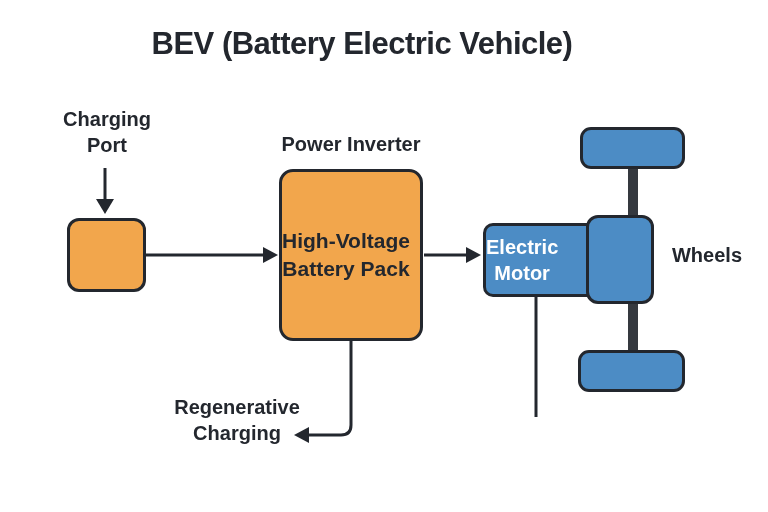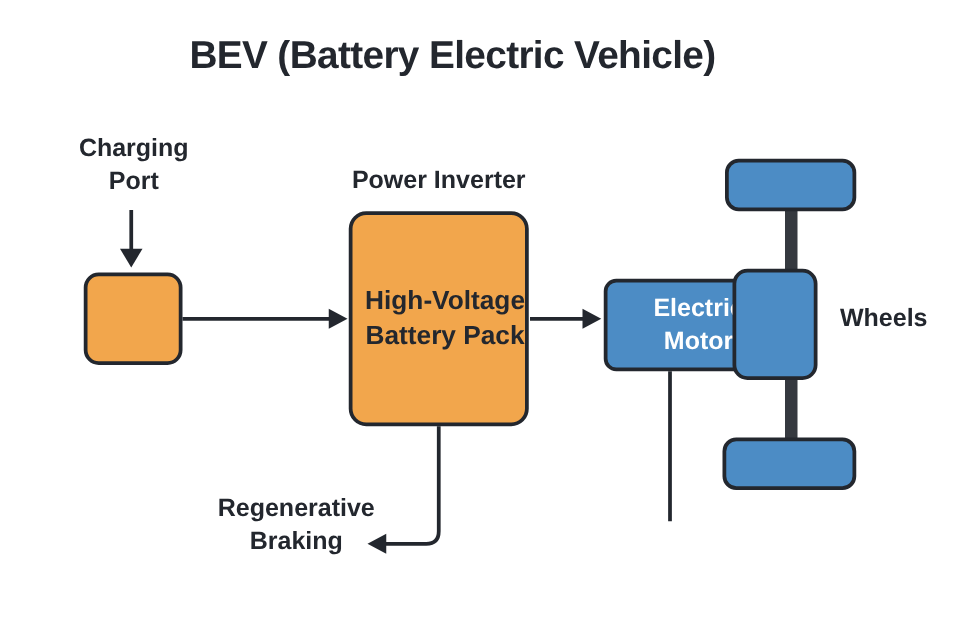--- a/index.html
+++ b/index.html
@@ -30,21 +30,21 @@
   }
   .lines path { stroke: var(--line, #23272E); stroke-width: 3; fill: none; }
   .lines polygon { fill: var(--line, #23272E); }
   .box {
     position: absolute;
     box-sizing: border-box;
     border: 3px solid var(--line, #23272E);
     z-index: 2;
     display: flex;
     align-items: center;
-    justify-content: flex-end;
+    justify-content: flex-start;
     text-align: center;
     white-space: pre-line;
   }
   .orange { background: var(--orange, #F2A64C); }
   .blue   { background: var(--blue, #4C8CC5); }
   .charging-box { left: 67px; top: 218px; width: 79px; height: 74px; border-radius: 12px; }
   .battery-box  { left: 279px; top: 169px; width: 144px; height: 172px; border-radius: 14px;
                   font-size: 21px; font-weight: 600; line-height: 28px; color: var(--text_dark, #23272E); }
   .motor-box    { left: 483px; top: 223px; width: 115px; height: 74px; border-radius: 10px;
                   font-size: 20px; font-weight: 600; line-height: 26px; color: var(--text_light, #fff); }
@@ -127,15 +127,15 @@
 
   <div class="box blue gearbox"></div>
   <div class="box blue wheel-top"></div>
   <div class="box blue wheel-bottom"></div>
 
   <div class="label charging-label">Charging
 Port</div>
   <div class="label wheels-label">Wheels</div>
   <div class="label inverter-label">Power Inverter</div>
   <div class="label regen-label">Regenerative
-Braking</div>
+Charging</div>
 
 </div>
 
 </body></html>

